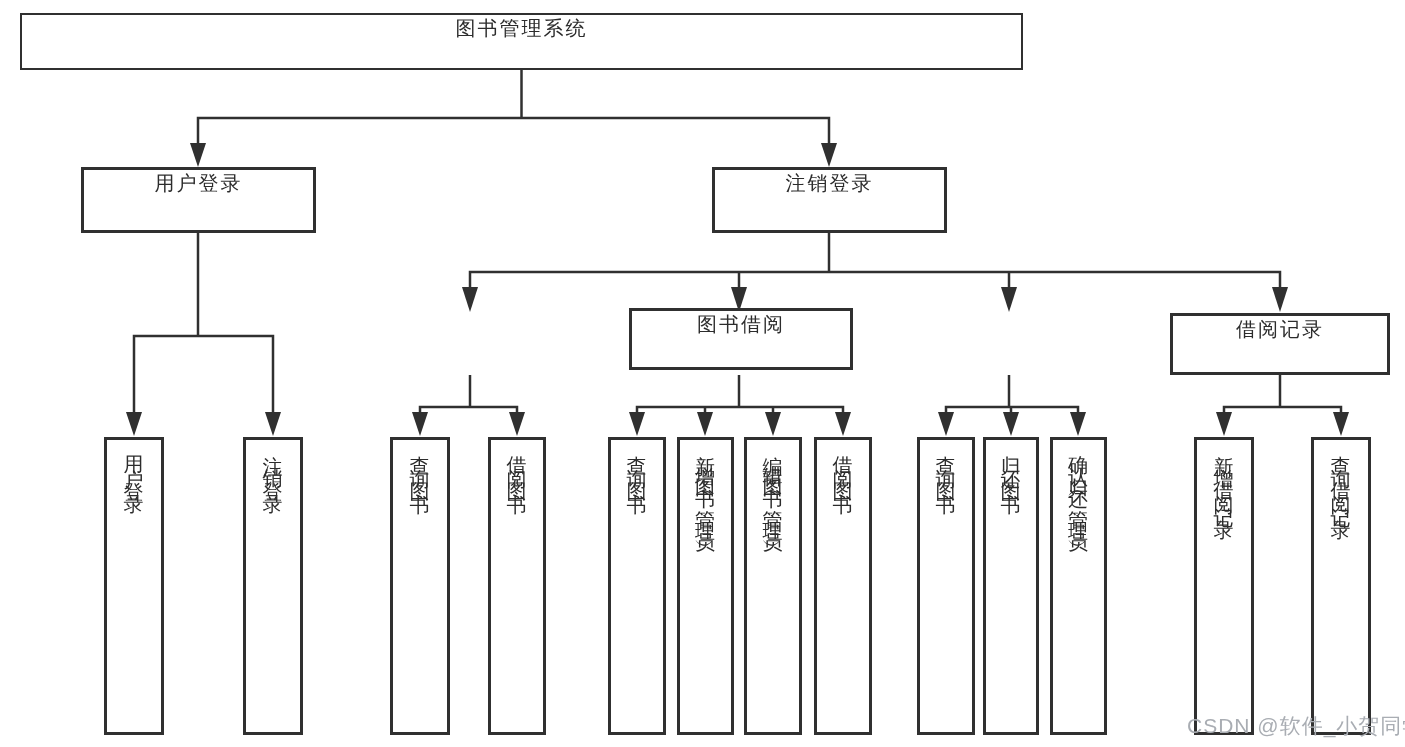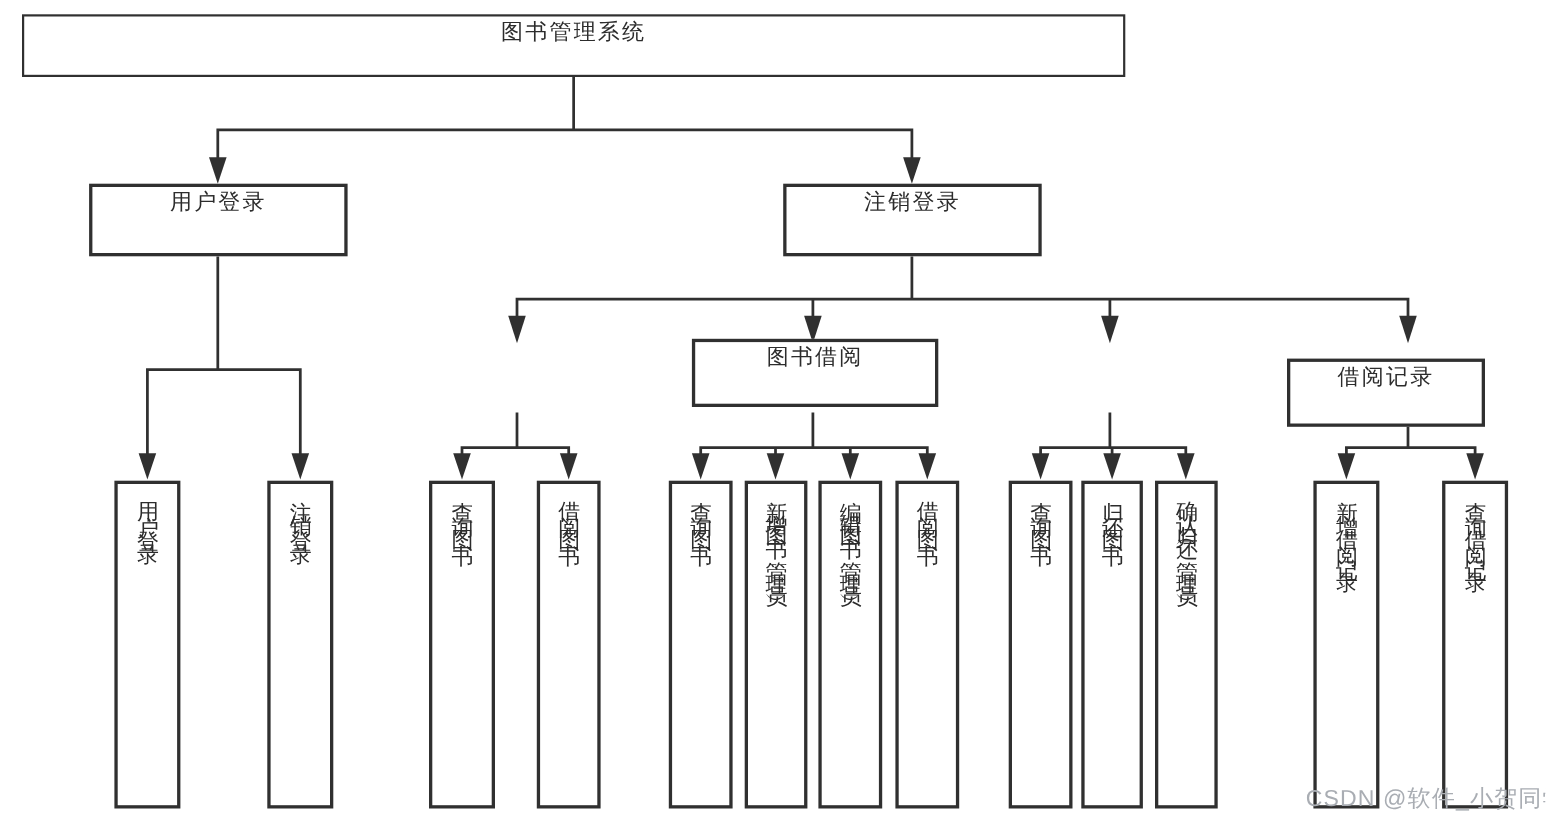--- a/index.html
+++ b/index.html
@@ -94,21 +94,21 @@
   <div class="box h" style="left:81px;top:167px;width:235px;height:66px">
     <span>用户登录</span>
   </div>
   <div class="box h" style="left:712px;top:167px;width:235px;height:66px">
     <span>注销登录</span>
   </div>
 
   <div class="box h" style="left:629px;top:308px;width:224px;height:62px">
     <span>图书借阅</span>
   </div>
-  <div class="box h" style="left:1170px;top:326px;width:180px;height:62px">
+  <div class="box h" style="left:1170px;top:313px;width:220px;height:62px">
     <span>借阅记录</span>
   </div>
 
   <div class="box leaf" style="left:104px;top:437px;width:60px;height:298px">
     <span>用户登录</span>
   </div>
   <div class="box leaf" style="left:243px;top:437px;width:60px;height:298px">
     <span>注销登录</span>
   </div>
 

